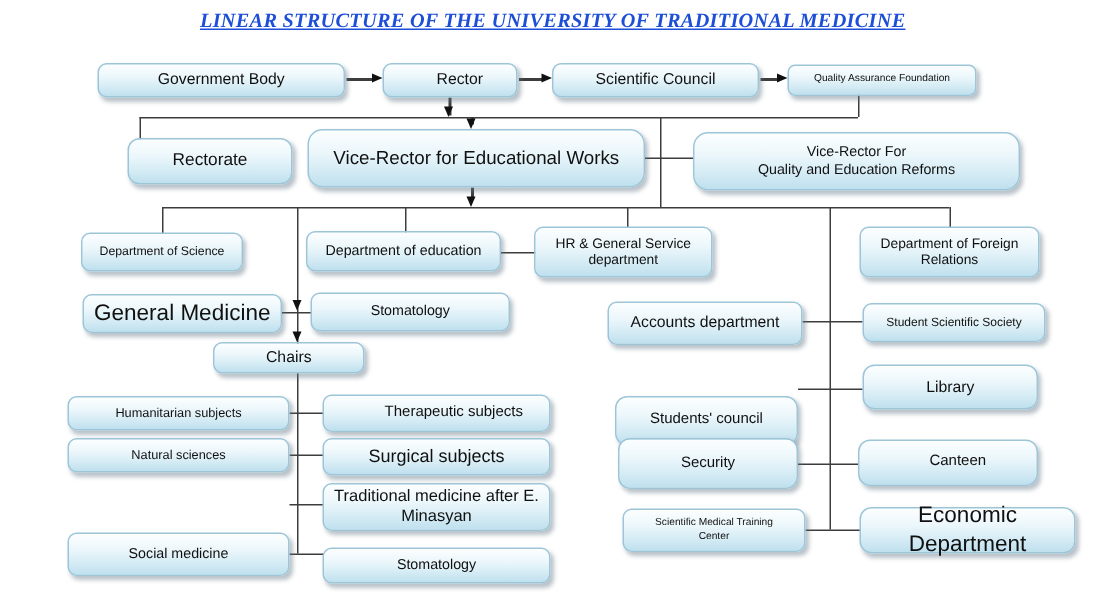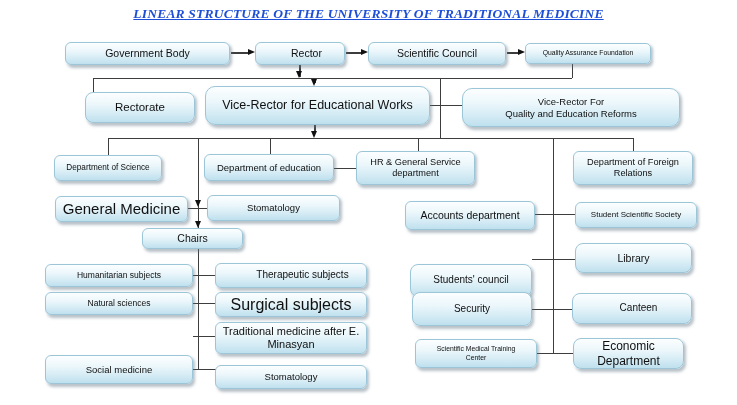--- a/index.html
+++ b/index.html
@@ -95,24 +95,24 @@
 
   <div class="node" style="left:142px;top:228px;width:101px;height:21px;font-size:10.5px;border-radius:6px;">Chairs</div>
   <div class="node" style="left:410px;top:245px;width:122px;height:33px;font-size:10px;margin-top:19px;">Students' council</div>
   <div class="node" style="left:575px;top:243px;width:117px;height:30px;font-size:10.5px;">Library</div>
 
   <div class="node" style="left:45px;top:264px;width:148px;height:23px;font-size:8.5px;border-radius:6px;">Humanitarian subjects</div>
   <div class="node" style="left:45px;top:292px;width:148px;height:23px;font-size:8.5px;border-radius:6px;">Natural sciences</div>
   <div class="node" style="left:45px;top:355px;width:148px;height:29px;font-size:9.5px;border-radius:6px;">Social medicine</div>
 
   <div class="node" style="left:215px;top:263px;width:152px;height:25px;font-size:10px;border-radius:6px;padding-left:26px;">Therapeutic subjects</div>
-  <div class="node" style="left:215px;top:292px;width:152px;height:25px;font-size:16px;border-radius:6px;">Surgical subjects</div>
+  <div class="node" style="left:215px;top:292px;width:152px;height:25px;font-size:12px;border-radius:6px;">Surgical subjects</div>
   <div class="node" style="left:215px;top:322px;width:152px;height:32px;font-size:11px;border-radius:6px;">Traditional medicine after E.
 Minasyan</div>
   <div class="node" style="left:215px;top:365px;width:152px;height:24px;font-size:9.5px;border-radius:6px;">Stomatology</div>
 
   <div class="node" style="left:412px;top:292px;width:120px;height:34px;font-size:10px;">Security</div>
   <div class="node" style="left:572px;top:293px;width:120px;height:31px;font-size:10px;padding-left:16px;">Canteen</div>
   <div class="node" style="left:415px;top:339px;width:122px;height:29px;font-size:6.8px;border-radius:6px;">Scientific Medical Training
 Center</div>
-  <div class="node" style="left:573px;top:338px;width:111px;height:31px;font-size:12px;">Economic Department</div>
+  <div class="node" style="left:573px;top:338px;width:144px;height:31px;font-size:15px;">Economic Department</div>
 
 </div>
 
 </body></html>

